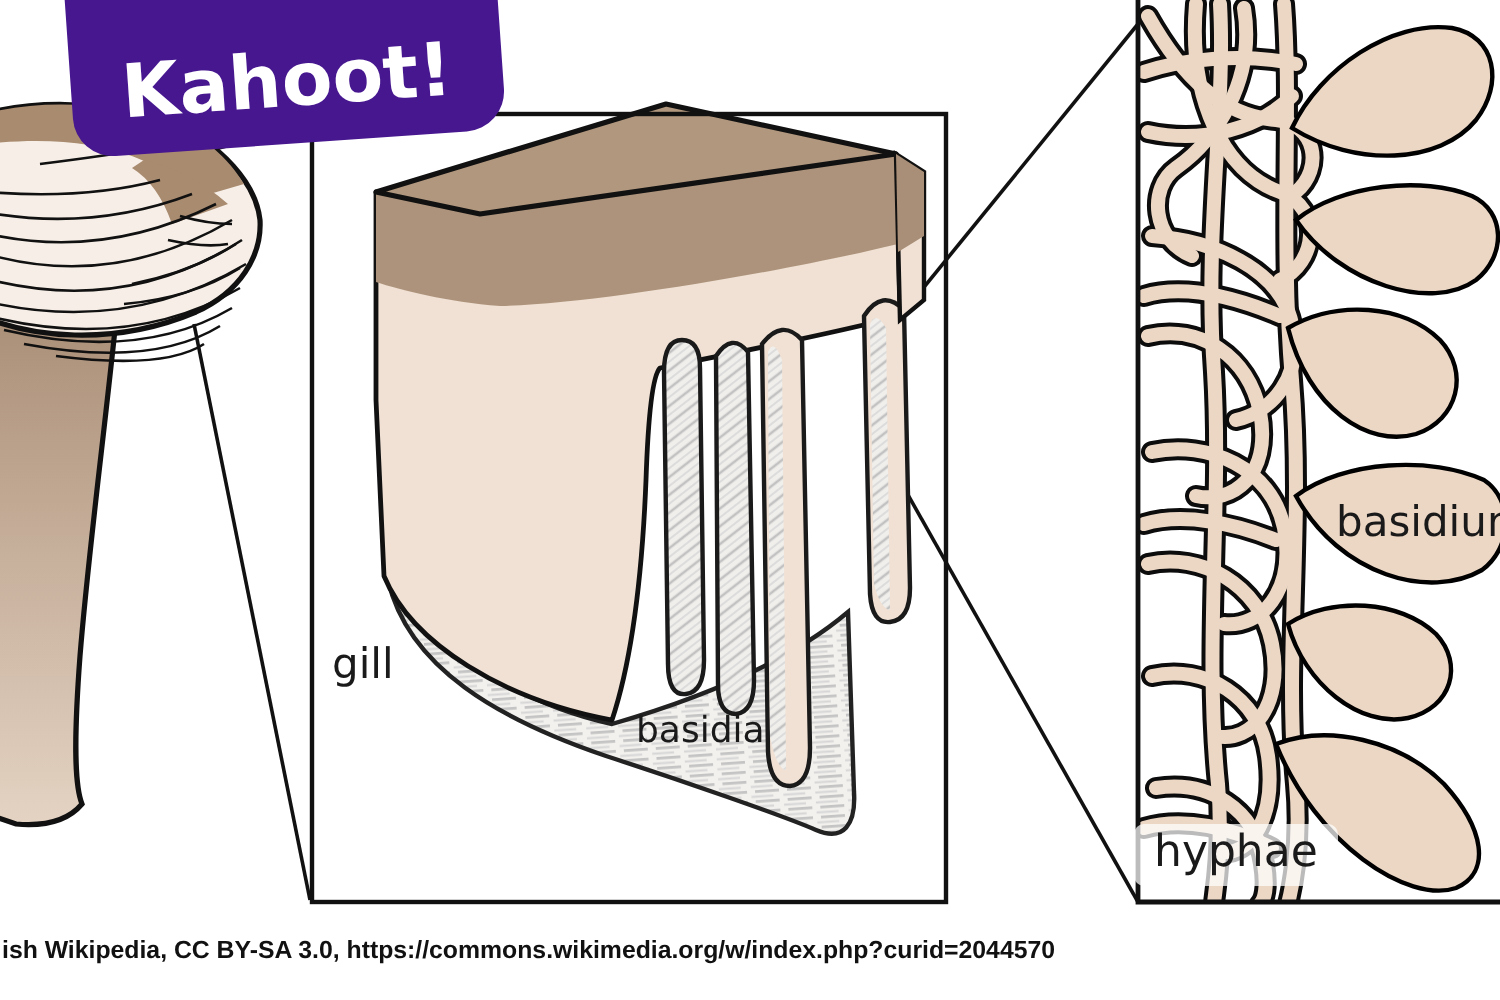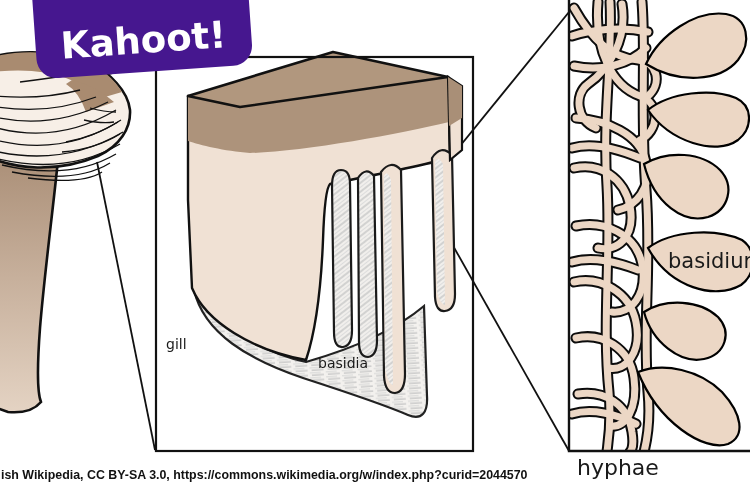--- a/index.html
+++ b/index.html
@@ -15,26 +15,26 @@
   }
   .kahoot-banner .logo-text{
     position:absolute;bottom:10px;left:0;width:100%;text-align:center;
     color:#ffffff;font-size:37px;font-weight:700;letter-spacing:0px;
     font-family:"DejaVu Sans",sans-serif;
   }
   .diagram-label{
     position:absolute;color:#1a1a1a;z-index:4;white-space:nowrap;
     font-family:"DejaVu Sans",sans-serif;
   }
-  .label-gill{left:166px;top:336px;font-size:14px;}
-  .label-basidia{left:318px;top:355px;font-size:14px;}
+  .label-gill{left:166px;top:320px;font-size:21px;}
+  .label-basidia{left:318px;top:355px;font-size:18px;}
   .label-basidium{left:668px;top:249px;font-size:21px;}
   .label-hyphae{
     left:567px;top:412px;font-size:22px;
-    background:rgba(255,255,255,0.72);padding:2px 10px 4px 10px;border-radius:5px;margin-top:41px;
+    background:rgba(255,255,255,0.72);padding:2px 10px 4px 10px;border-radius:5px;
   }
   .attribution{
     position:absolute;left:1px;top:468px;z-index:4;
     font-family:"Liberation Sans",sans-serif;font-weight:bold;
     font-size:12.4px;color:#111;white-space:nowrap;
   }
 </style>
 </head>
 <body>
 

